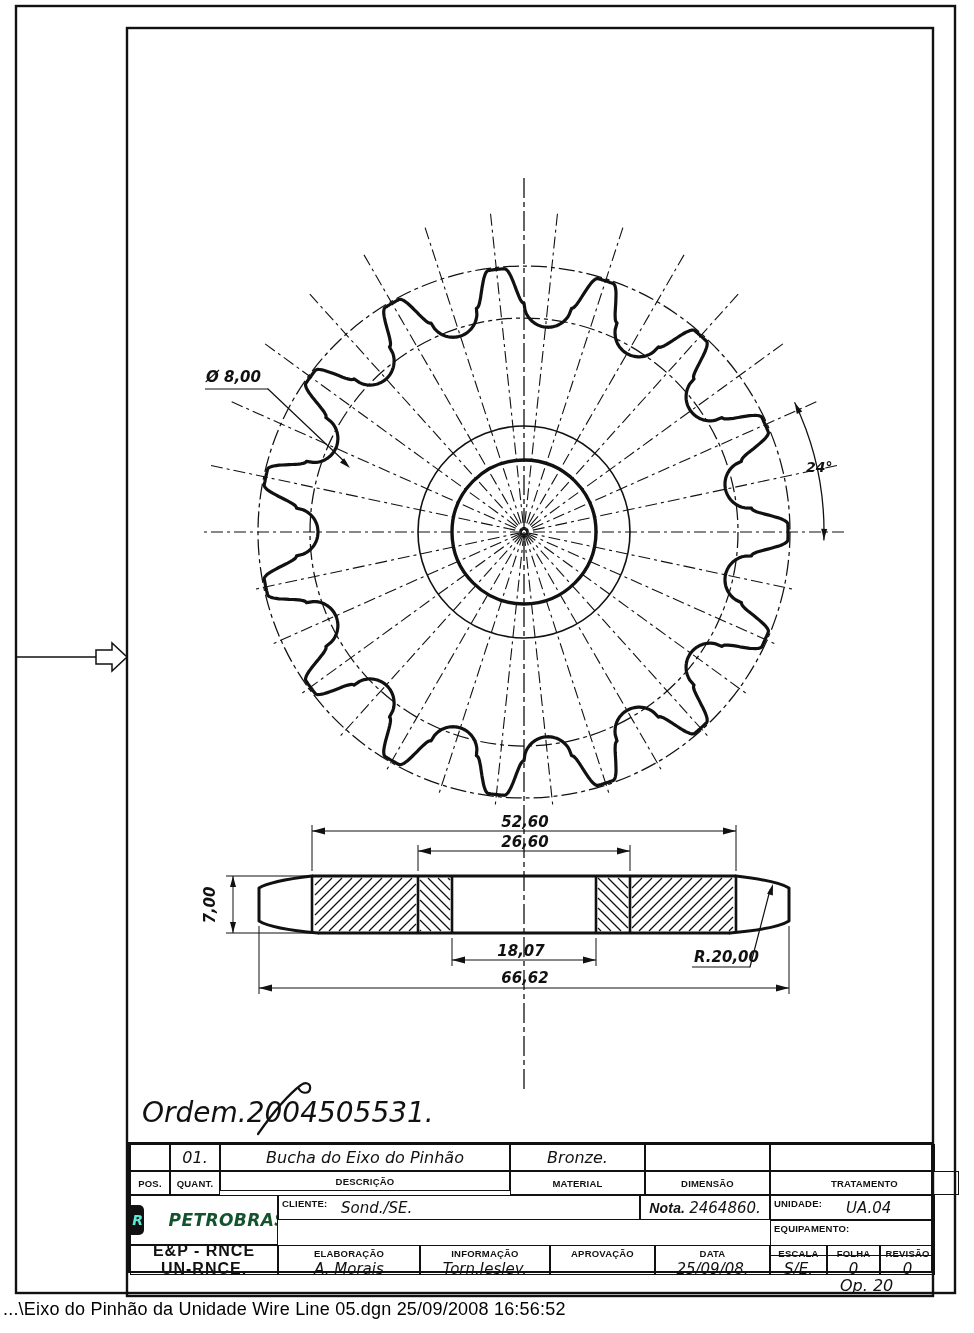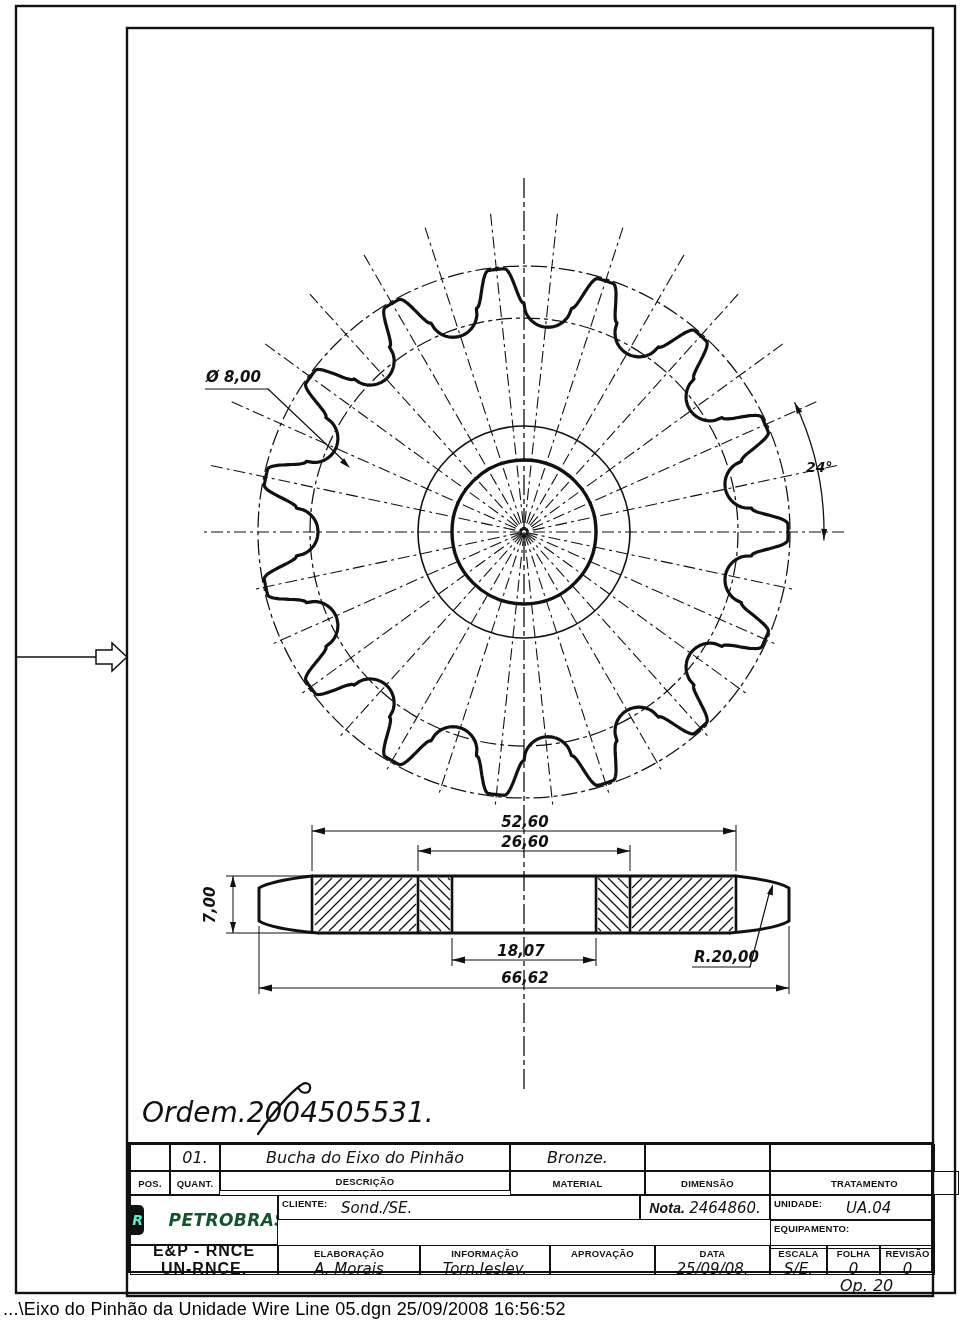--- a/index.html
+++ b/index.html
@@ -219,21 +219,21 @@
     </div>
     <div class="cell" style="left:510px;top:51px;width:130px;height:25px;gap:4px">
       <span class="lbl" style="font-style:italic;font-size:14px">Nota.</span>
       <span class="val">2464860.</span>
     </div>
     <div class="cell" style="left:640px;top:51px;width:165px;height:25px;justify-content:flex-start">
       <span class="lbl corner-lbl">UNIDADE:</span>
       <span class="val" style="margin-left:75px">UA.04</span>
     </div>
 
-    <div class="cell" style="left:640px;top:76px;width:165px;height:29px;justify-content:flex-start">
+    <div class="cell" style="left:640px;top:76px;width:165px;height:36px;justify-content:flex-start">
       <span class="lbl corner-lbl">EQUIPAMENTO:</span>
     </div>
 
     <div class="cell" style="left:0;top:101px;width:148px;height:30px;flex-direction:column">
       <span class="org">E&amp;P - RNCE</span>
       <span class="org">UN-RNCE.</span>
     </div>
     <div class="cell stack" style="left:148px;top:101px;width:142px;height:30px">
       <span class="lbl">ELABORAÇÃO</span>
       <span class="val">A. Morais</span>

